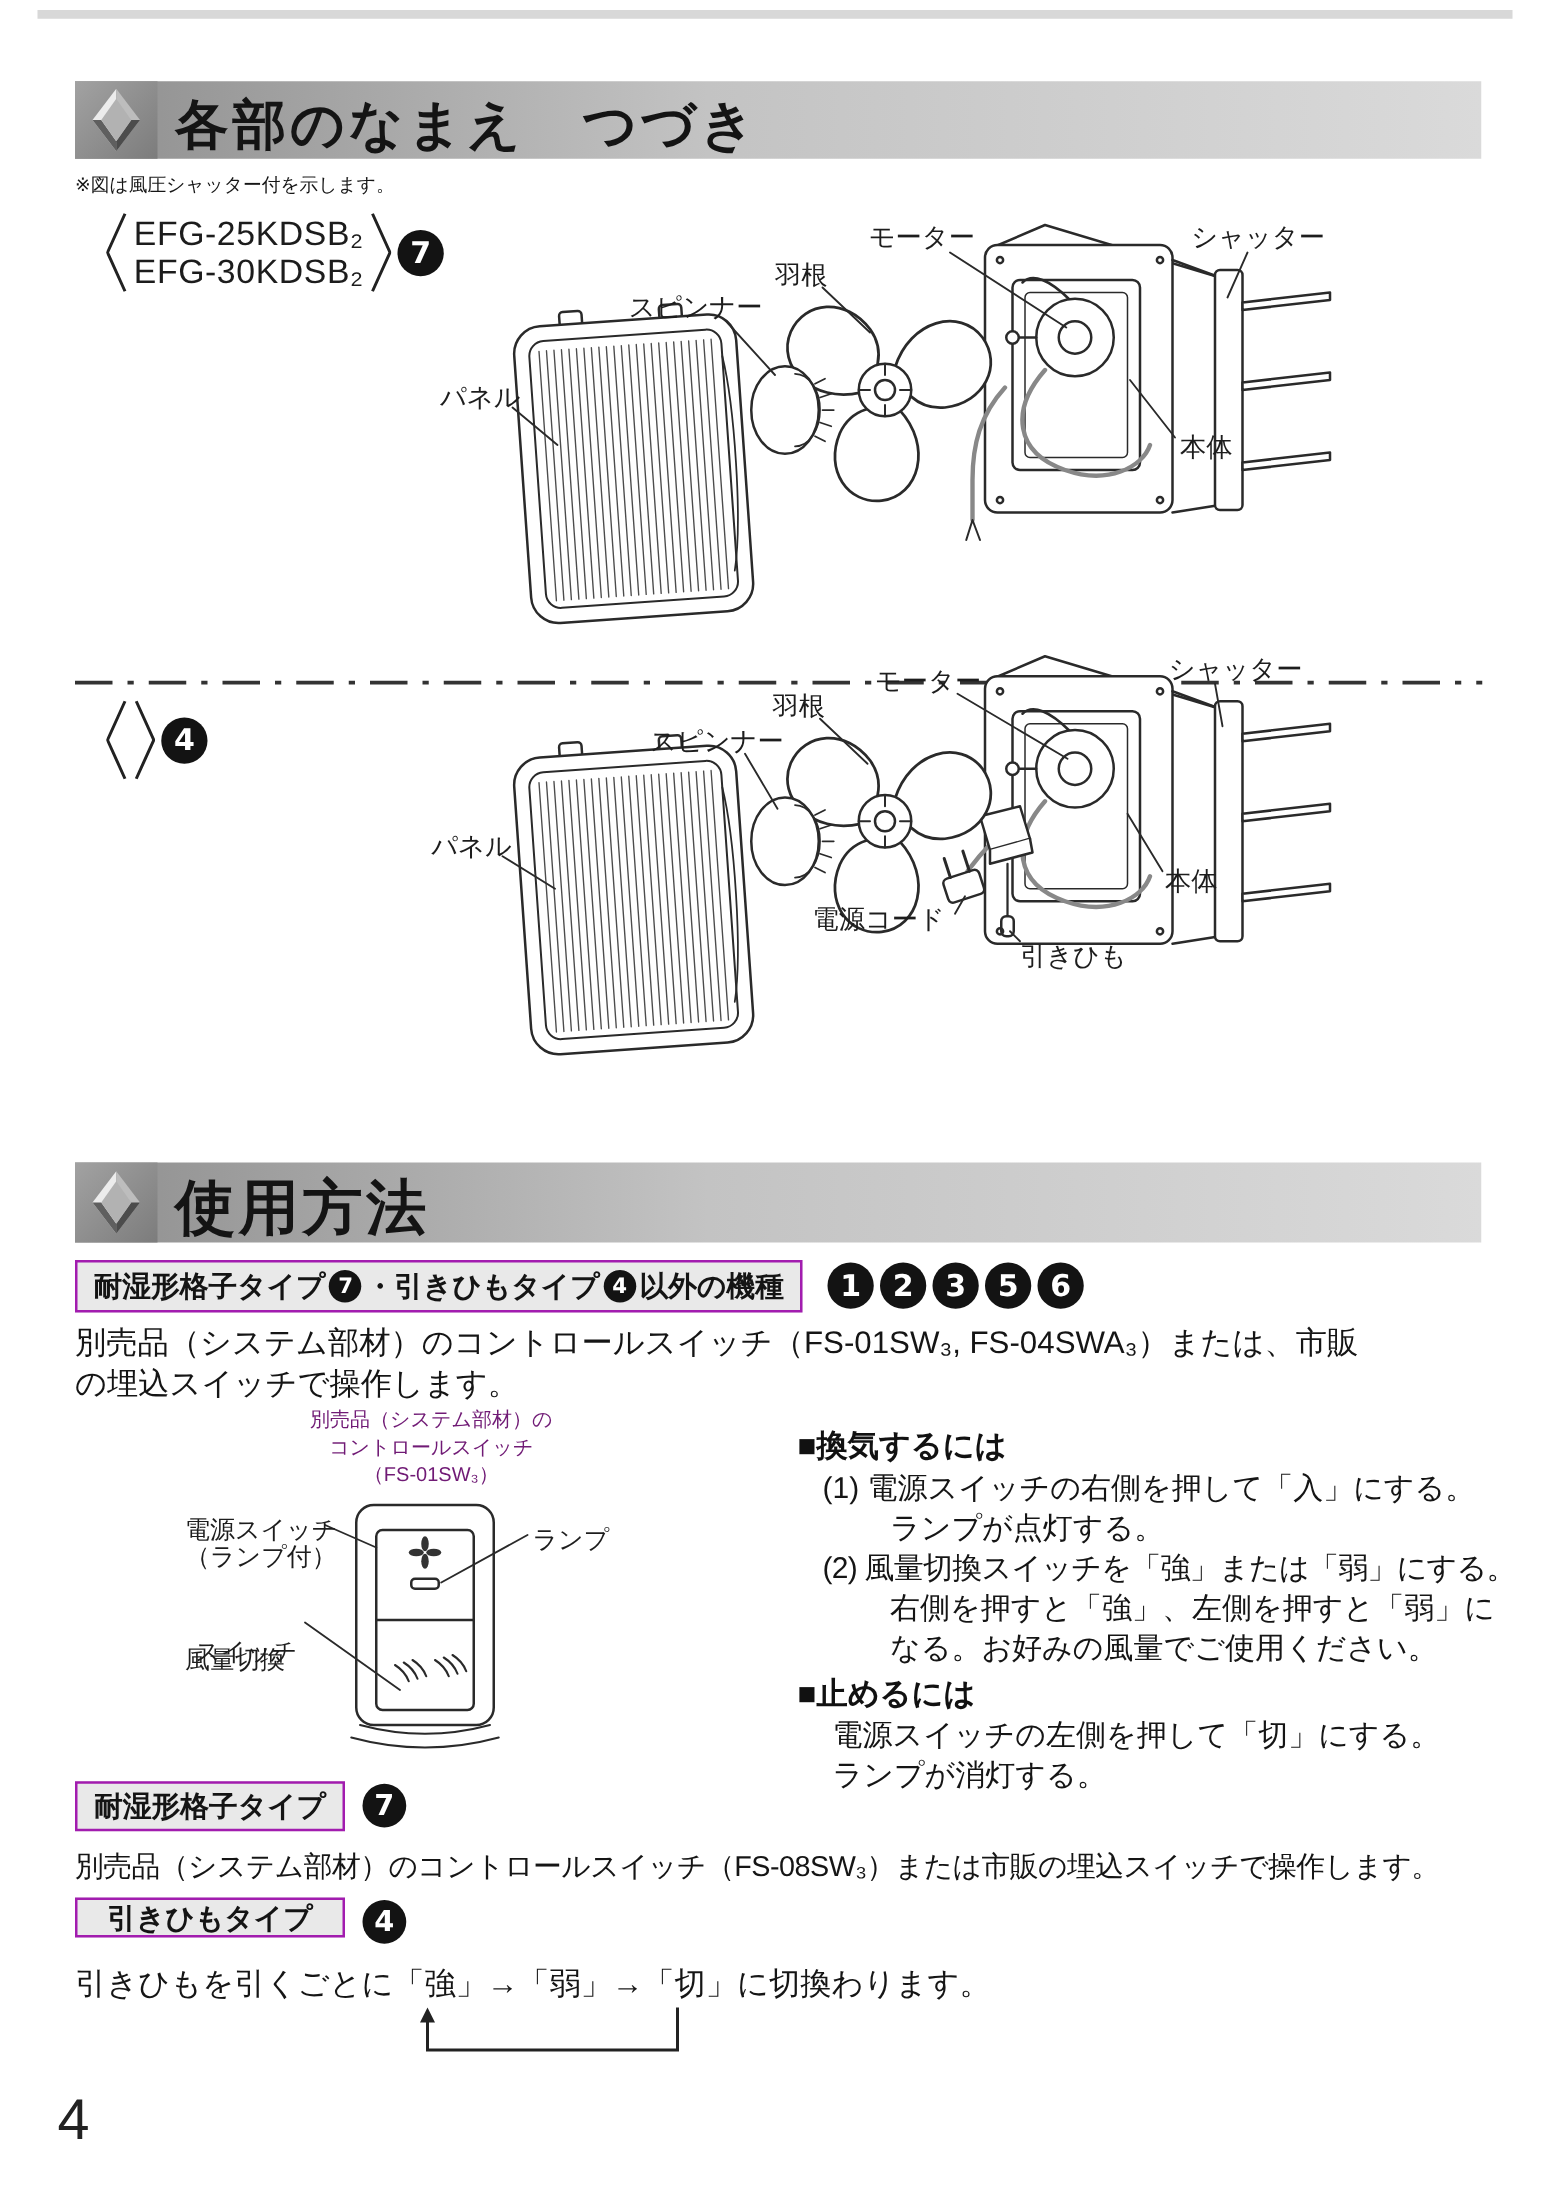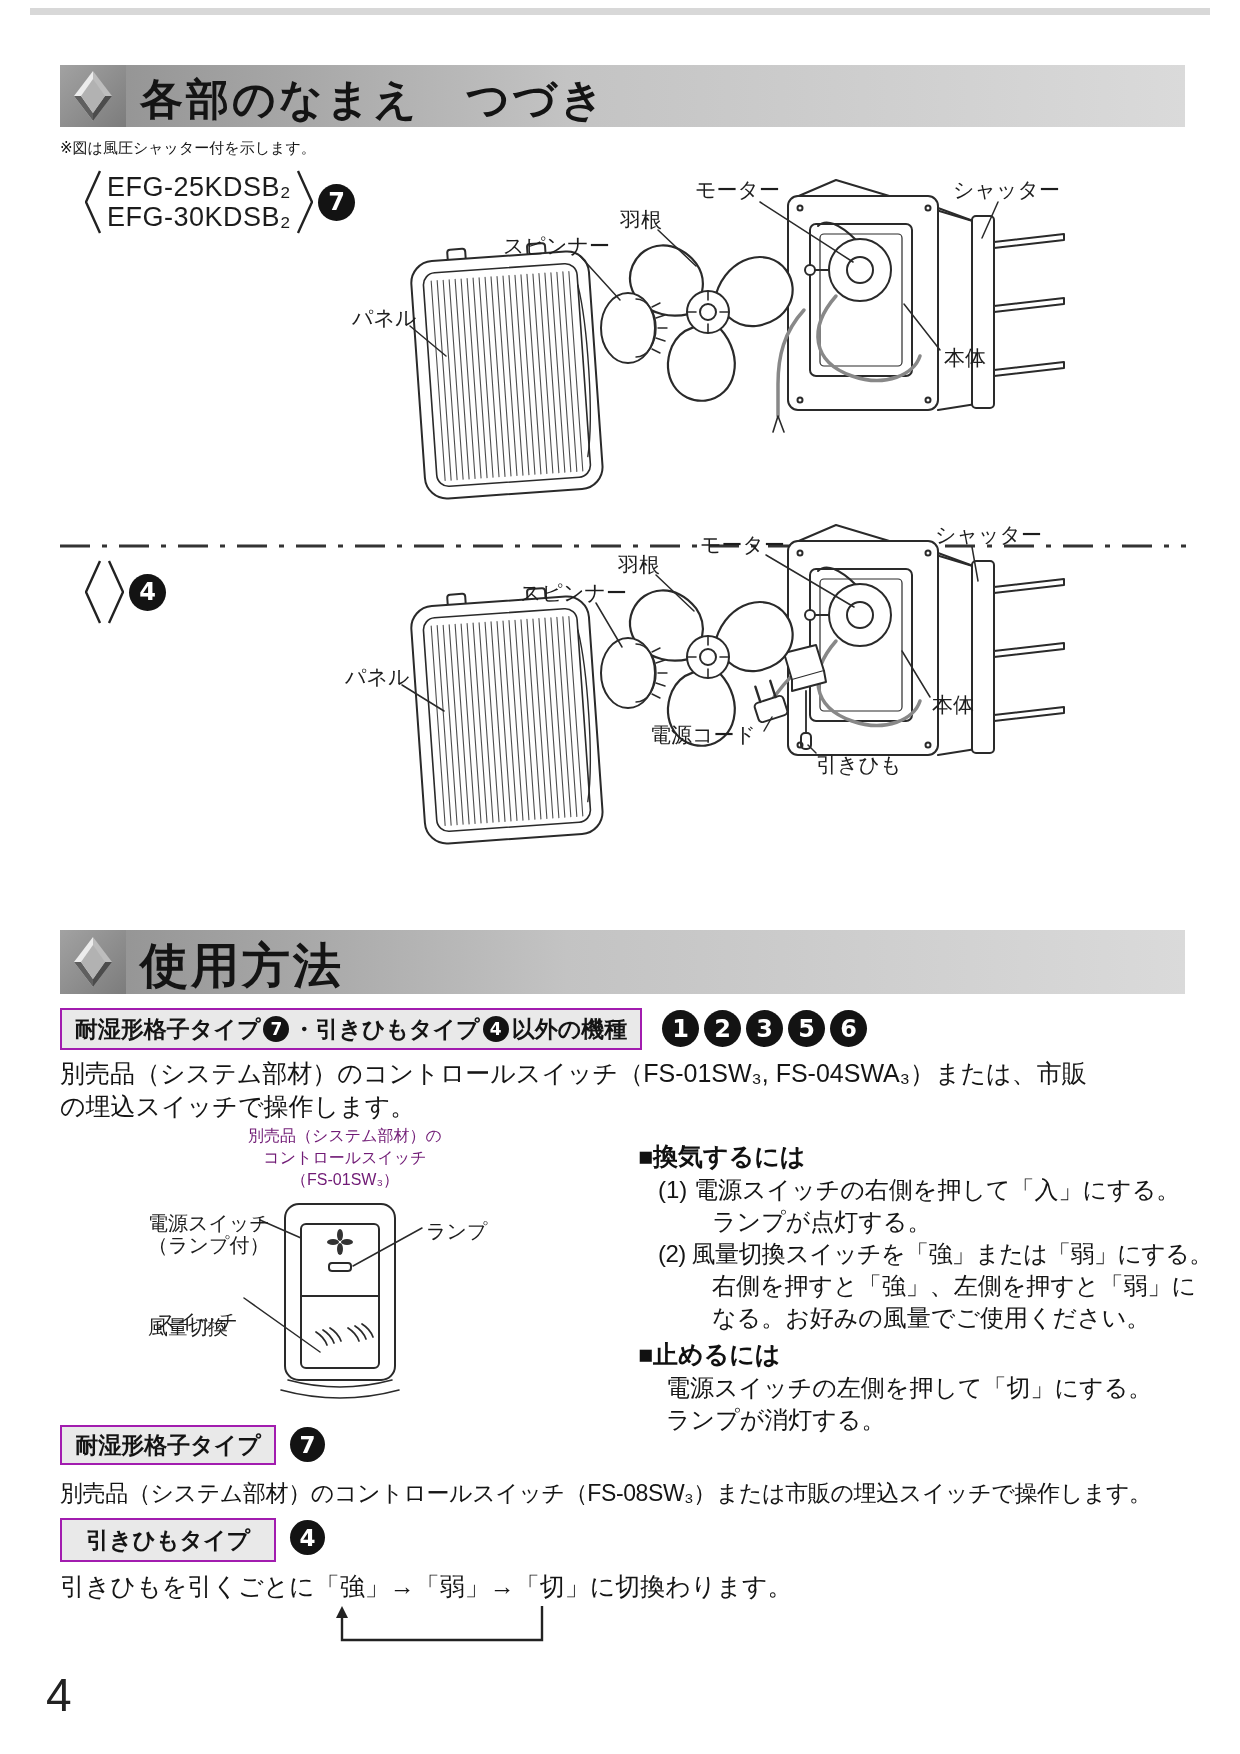--- a/index.html
+++ b/index.html
@@ -354,21 +354,21 @@
 <div class="inst-h" style="left:638px; top:1338px;">■止めるには</div>
 <div class="inst" style="left:666px; top:1372px;">電源スイッチの左側を押して「切」にする。</div>
 <div class="inst" style="left:666px; top:1404px;">ランプが消灯する。</div>
 
 <div class="type-box" style="left:60px; top:1425px; width:216px; height:40px;">
   <span>耐湿形格子タイプ</span>
 </div>
 <span class="badge b35 abs" style="left:290px; top:1427px;">7</span>
 <div class="body-line small" style="left:60px; top:1478px;">別売品（システム部材）のコントロールスイッチ（FS-08SW₃）または市販の埋込スイッチで操作します。</div>
 
-<div class="type-box" style="left:60px; top:1518px; width:216px; height:44px;">
+<div class="type-box" style="left:60px; top:1518px; width:216px; height:32px;">
   <span>引きひもタイプ</span>
 </div>
 <span class="badge b35 abs" style="left:290px; top:1520px;">4</span>
 <div class="body-line" style="left:60px; top:1570px;">引きひもを引くごとに「強」→「弱」→「切」に切換わります。</div>
 
 <svg class="abs" style="left:330px; top:1604px;" width="230" height="44" viewBox="0 0 230 44">
   <path d="M212 2 V36 H12 V12" fill="none" stroke="#222" stroke-width="2.4"></path>
   <polygon points="12,2 6,14 18,14" fill="#222"></polygon>
 </svg>
 

